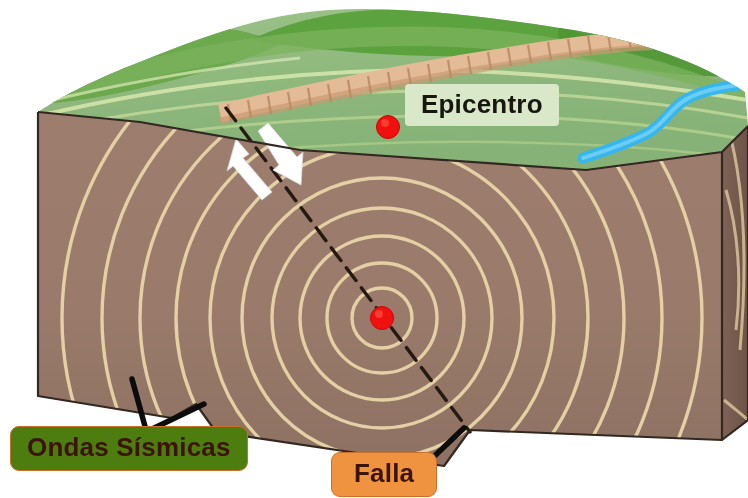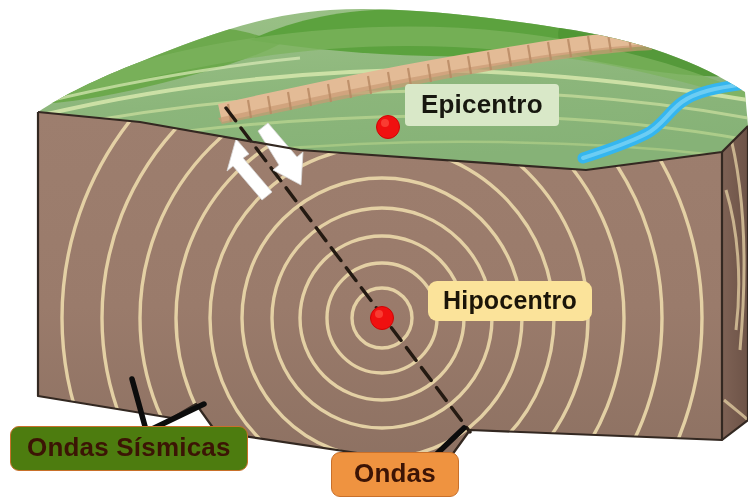--- a/index.html
+++ b/index.html
@@ -210,19 +210,18 @@
 
     <g stroke="#0c0c0c" stroke-width="5.5" stroke-linecap="round" fill="none">
       <line x1="132" y1="379" x2="146" y2="430"></line>
       <line x1="204" y1="404" x2="150" y2="430"></line>
       <line x1="464" y1="428" x2="424" y2="466"></line>
     </g>
   </svg>
 
   <div class="label-box" id="label-epicentro">Epicentro</div>
 
-  <div class="label-box" id="label-hipocentro">Hipocentro</div>
 
   <div class="label-box" id="label-ondas">Ondas Sísmicas</div>
 
-  <div class="label-box" id="label-falla">Ondas</div>
+  <div class="label-box" id="label-falla">Falla</div>
 
 </div>
 
 </body></html>

